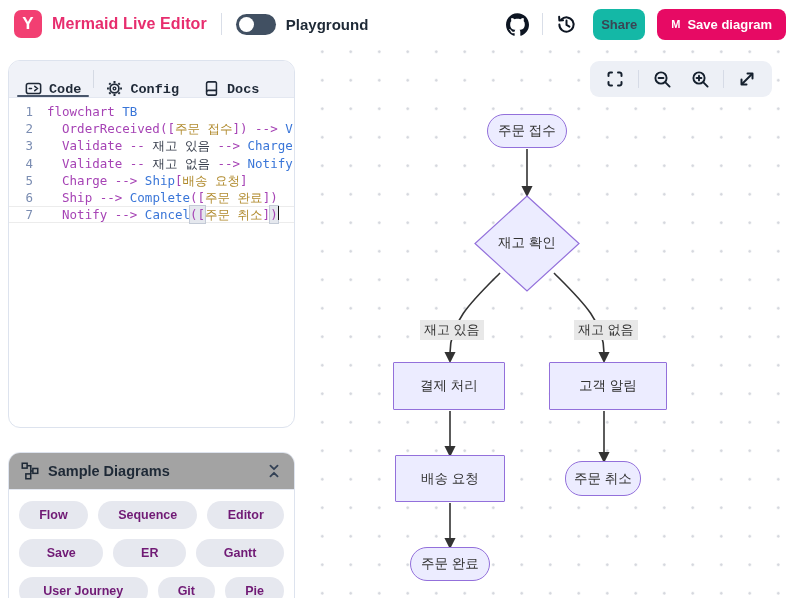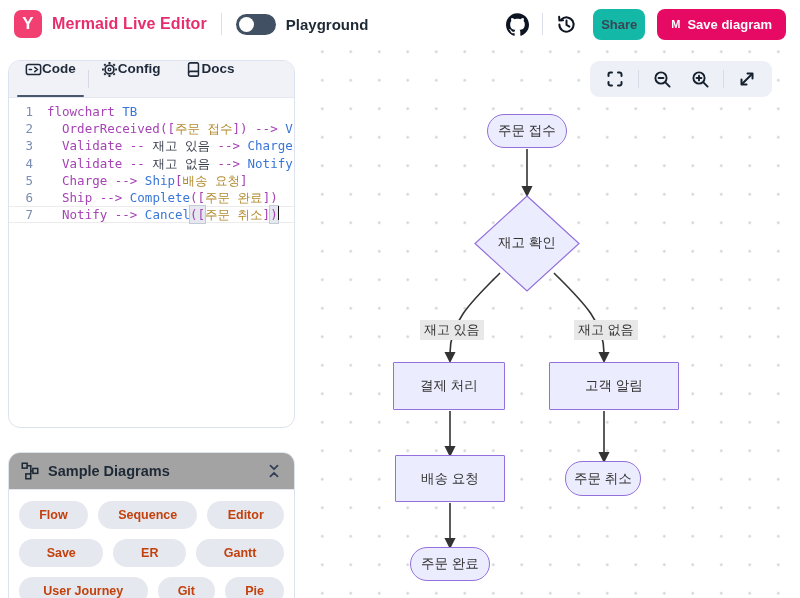--- a/index.html
+++ b/index.html
@@ -19,42 +19,42 @@
   .hdr-spacer { flex:1; }
   .icon-btn { background:none; border:none; cursor:pointer; display:flex; align-items:center; justify-content:center; padding:4px; }
   .btn-share { background:#14b8a6; color:#3a4554; border:none; border-radius:8px; font-family:inherit; font-weight:700; font-size:13px; padding:8px 8px; cursor:pointer; margin:0 12px 0 12px; }
   .btn-save { background:#e70a64; color:#ffffff; border:none; border-radius:8px; font-family:inherit; font-weight:700; font-size:13px; padding:8px 14px; cursor:pointer; display:flex; align-items:center; gap:7px; }
   .btn-save .m-ico { font-size:11px; font-weight:800; line-height:1; }
 
   
   .panel { position:absolute; background:#ffffff; border:1px solid #dde3ee; border-radius:12px; overflow:hidden; }
   .code-panel { left:8px; top:60px; width:287px; height:368px; }
   .tabbar { height:37px; background:#f0f2f8; border-bottom:1px solid #e4e8f1; display:flex; align-items:stretch; padding:0 4px; }
-  .tab { display:flex; align-items:flex-start; padding:0 12px; position:relative; cursor:pointer; font-size:13.5px; font-weight:700; color:#1f2937; }
+  .tab { display:flex; align-items:flex-end; gap:7px; padding:0 12px; position:relative; cursor:pointer; font-size:13.5px; font-weight:700; color:#1f2937;font-family:Liberation Mono, monospace; }
   .tab svg { flex:0 0 auto; }
   .tab.active::after { content:""; position:absolute; left:4px; right:4px; bottom:0; height:2.5px; background:#49566b; border-radius:2px; }
   .tab-div { width:1px; height:18px; background:#d5dae4; align-self:center; }
 
   .code-area { position:relative; font-family:"DejaVu Sans Mono","Liberation Mono",monospace; font-size:12.5px; line-height:17.2px; padding-top:5px; overflow:hidden; height:331px; }
   .code-row { display:flex; white-space:pre; position:relative; }
   .code-row.cur { box-shadow:inset 0 1px 0 #ececec, inset 0 -1px 0 #ececec; }
   .gutter { flex:0 0 38px; text-align:right; padding-right:14px; color:#7b8db2; user-select:none; }
   .ctok-p { color:#a643b5; }
   .ctok-b { color:#3a76d8; }
   .ctok-g { color:#b08a2c; }
   .ctok-d { color:#343b49; }
   .ctok-ph { color:#a643b5; background:#e5e8ee; box-shadow:0 0 0 1px #c3cad6; }
   .caret { display:inline-block; width:1.6px; height:14px; background:#111; vertical-align:-2px; }
 
   .sample-panel { left:8px; top:452px; width:287px; height:200px; }
   .sample-head { height:37px; background:#a3a3a3; border-bottom:1px solid #e4e8f1; display:flex; align-items:center; padding:0 12px; gap:9px; }
   .sample-title { font-size:14.5px; font-weight:700; color:#1e2936; flex:1; }
   .sample-body { padding:11px 10px; display:flex; flex-direction:column; gap:10px; }
   .sample-row { display:flex; gap:10px; }
-  .pill { flex:1 1 auto; background:#e6e8ef; border:none; border-radius:14px; height:28px; font-family:inherit; font-size:12.5px; font-weight:700; color:#c2410c; cursor:pointer; padding:0 14px; white-space:nowrap; }
+  .pill { flex:1 1 auto; background:#e6e8ef; border:none; border-radius:14px; height:28px; font-family:inherit; font-size:12.5px; font-weight:700; color:#701a75; cursor:pointer; padding:0 14px; white-space:nowrap; }
   .pill.wide { flex-grow:1.7; }
 
   
   .diagram-pane { position:absolute; left:296px; top:48px; width:504px; height:550px;
     background-image:radial-gradient(circle, #d3d6dc 1.25px, transparent 1.45px);
     background-size:28.5px 28.5px; background-position:12px 18px; }
   .ctrlbar { position:absolute; top:13px; right:28px; height:36px; background:#edf0f6; border-radius:9px; display:flex; align-items:center; padding:0 8px; gap:4px; }
   .ctrlbar .icon-btn { width:34px; height:30px; }
   .ctrl-div { width:1px; height:18px; background:#d6dbe6; margin:0 2px; }
 
@@ -204,21 +204,21 @@
         <path d="M308,363 L308,405" marker-end="url(#ah)"></path>
       </g>
       <polygon points="231,148 283,195.5 231,243 179,195.5" fill="#ECECFF" stroke="#9370DB" stroke-width="1.2"></polygon>
     </svg>
 
     <div class="node stadium" style="left:191px; top:66px; width:80px; height:34px;">주문 접수</div>
     <div class="diamond-label" style="left:181px; top:181px; width:100px; height:28px;">재고 확인</div>
     <div class="edge-label" style="left:124px; top:272px; min-width:57px; height:20px;">재고 있음</div>
     <div class="edge-label" style="left:278px; top:272px; min-width:57px; height:20px;">재고 없음</div>
     <div class="node rect" style="left:97px; top:314px; width:112px; height:48px;">결제 처리</div>
-    <div class="node rect" style="left:253px; top:314px; width:130px; height:48px;">고객 알림</div>
+    <div class="node rect" style="left:253px; top:314px; width:118px; height:48px;">고객 알림</div>
     <div class="node rect" style="left:99px; top:407px; width:110px; height:47px;">배송 요청</div>
     <div class="node stadium" style="left:269px; top:413px; width:76px; height:35px;">주문 취소</div>
     <div class="node stadium" style="left:114px; top:499px; width:80px; height:34px;">주문 완료</div>
 
     <div class="ctrlbar">
       <button class="icon-btn">
         <svg class="ic" width="18" height="18" viewBox="0 0 18 18" fill="none" stroke="#15202e" stroke-width="2" stroke-linecap="round">
           <path d="M2.5 6 V4.3 a1.8 1.8 0 0 1 1.8-1.8 H6"></path>
           <path d="M12 2.5 h1.7 a1.8 1.8 0 0 1 1.8 1.8 V6"></path>
           <path d="M15.5 12 v1.7 a1.8 1.8 0 0 1 -1.8 1.8 H12"></path>

